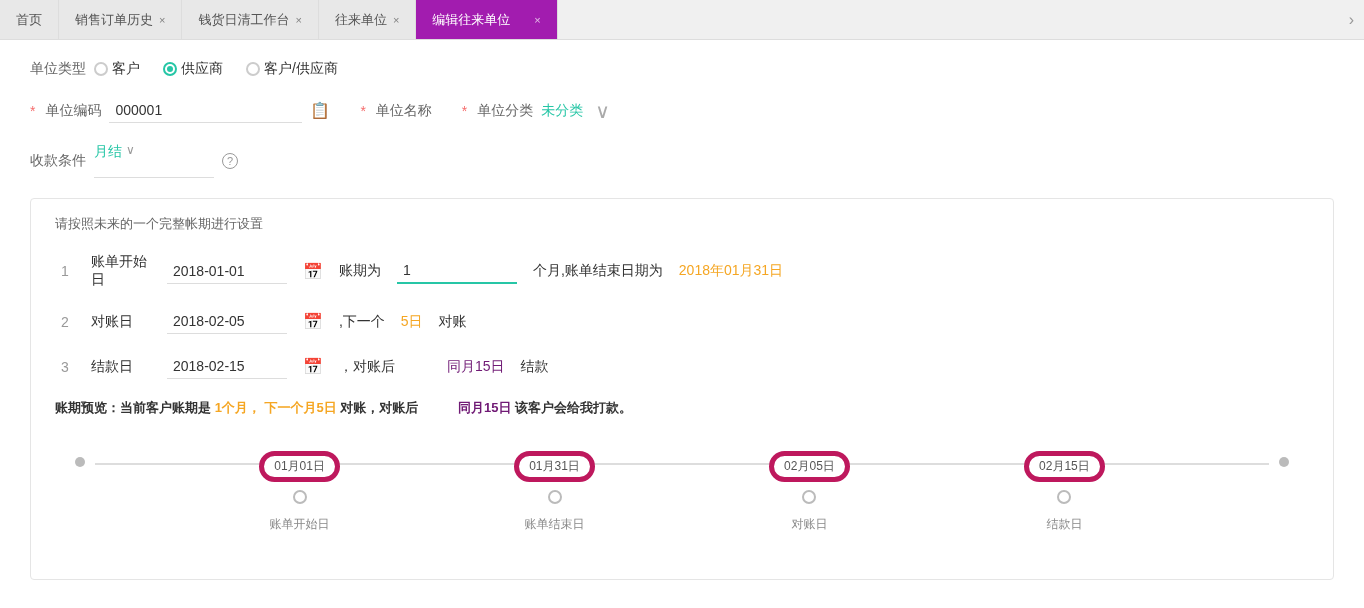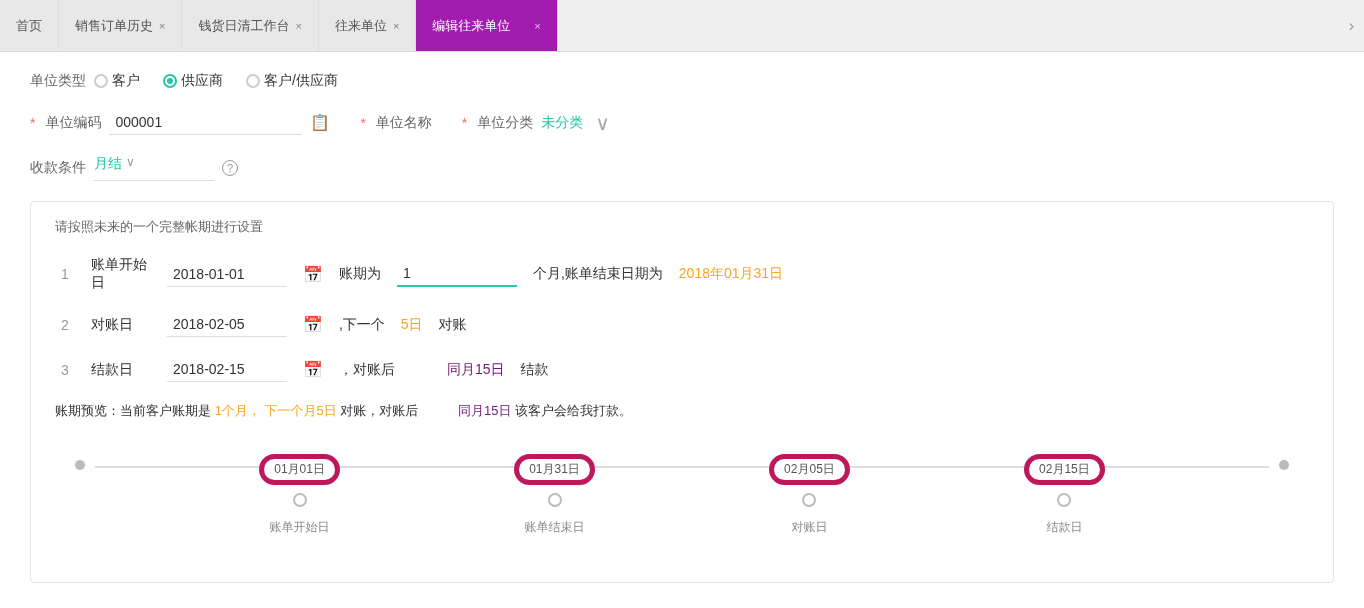--- a/index.html
+++ b/index.html
@@ -4,21 +4,21 @@
   <style>
     * { box-sizing: border-box; margin: 0; padding: 0; }
     body { font-family: "Microsoft YaHei", "PingFang SC", sans-serif; font-size: 14px; color: #333; background: #f5f5f5; }
 
     
     .tab-bar {
       display: flex;
       align-items: stretch;
       background: #f0f0f0;
       border-bottom: 1px solid #ddd;
-      height: 52px;
+      height: 40px;
     }
     .tab {
       display: flex;
       align-items: center;
       padding: 0 16px;
       gap: 6px;
       cursor: pointer;
       font-size: 13px;
       color: #555;
       border-right: 1px solid #ddd;
@@ -124,21 +124,21 @@
       color: #26c6a6;
       cursor: pointer;
       font-size: 16px;
     }
 
     
     .select-wrap {
       display: flex;
       border-bottom: 1px solid #ddd;
       gap: 4px;
-      padding-bottom: 7px;
+      padding-bottom: 16px;
       min-width: 120px;
     }
     .select-value {
       color: #26c6a6;
       font-size: 14px;
     }
     .chevron-down {
       font-size: 12px;
       color: #999;
     }
@@ -187,20 +187,21 @@
       width: 60px;
     }
     .highlight-orange { color: #f5a623; }
     .highlight-teal { color: #701a75; margin-left: 36px; }
 
     
     .preview-text {
       font-size: 13px;
       color: #333;
       margin-bottom: 24px;
+      font-weight: bold;
     }
 
     
     .timeline-wrap {
       position: relative;
       display: flex;
       align-items: flex-start;
       padding: 10px 20px 30px;
     }
     .timeline-line {

